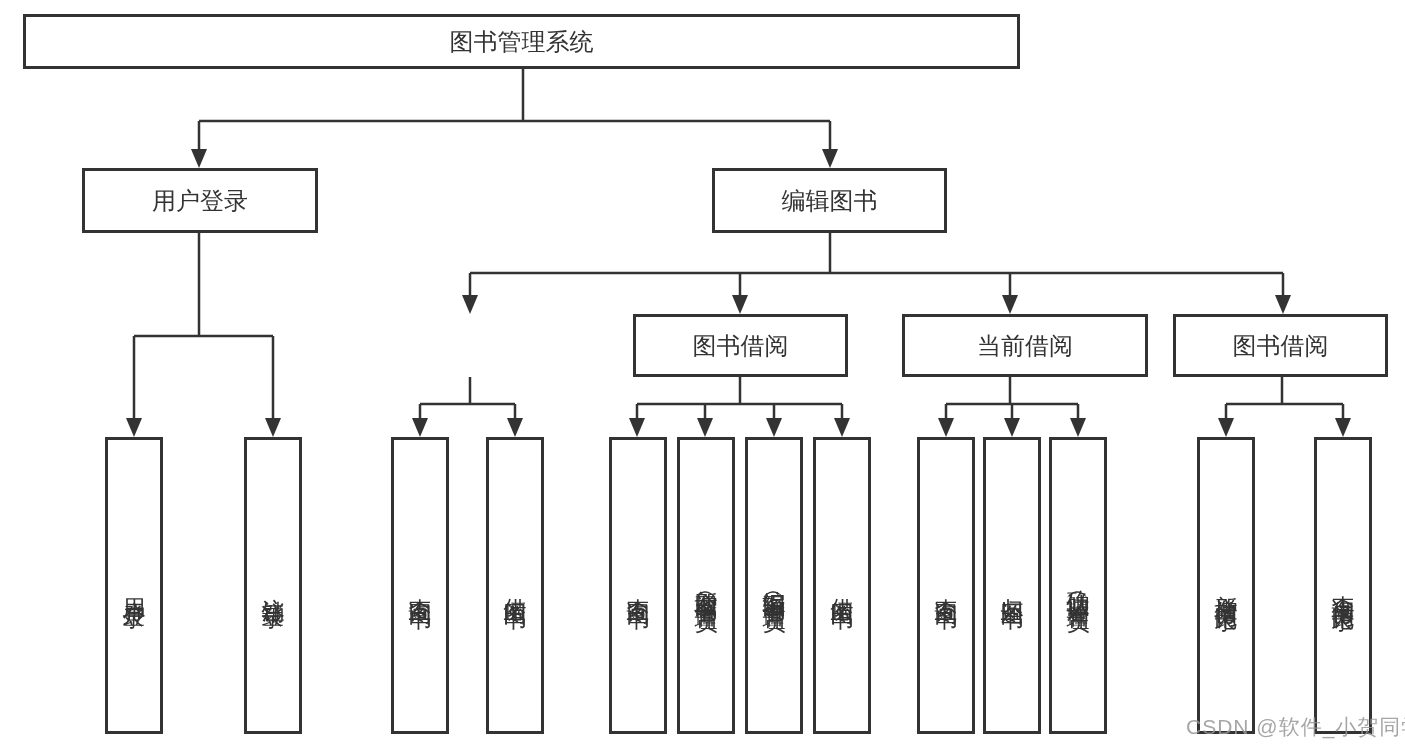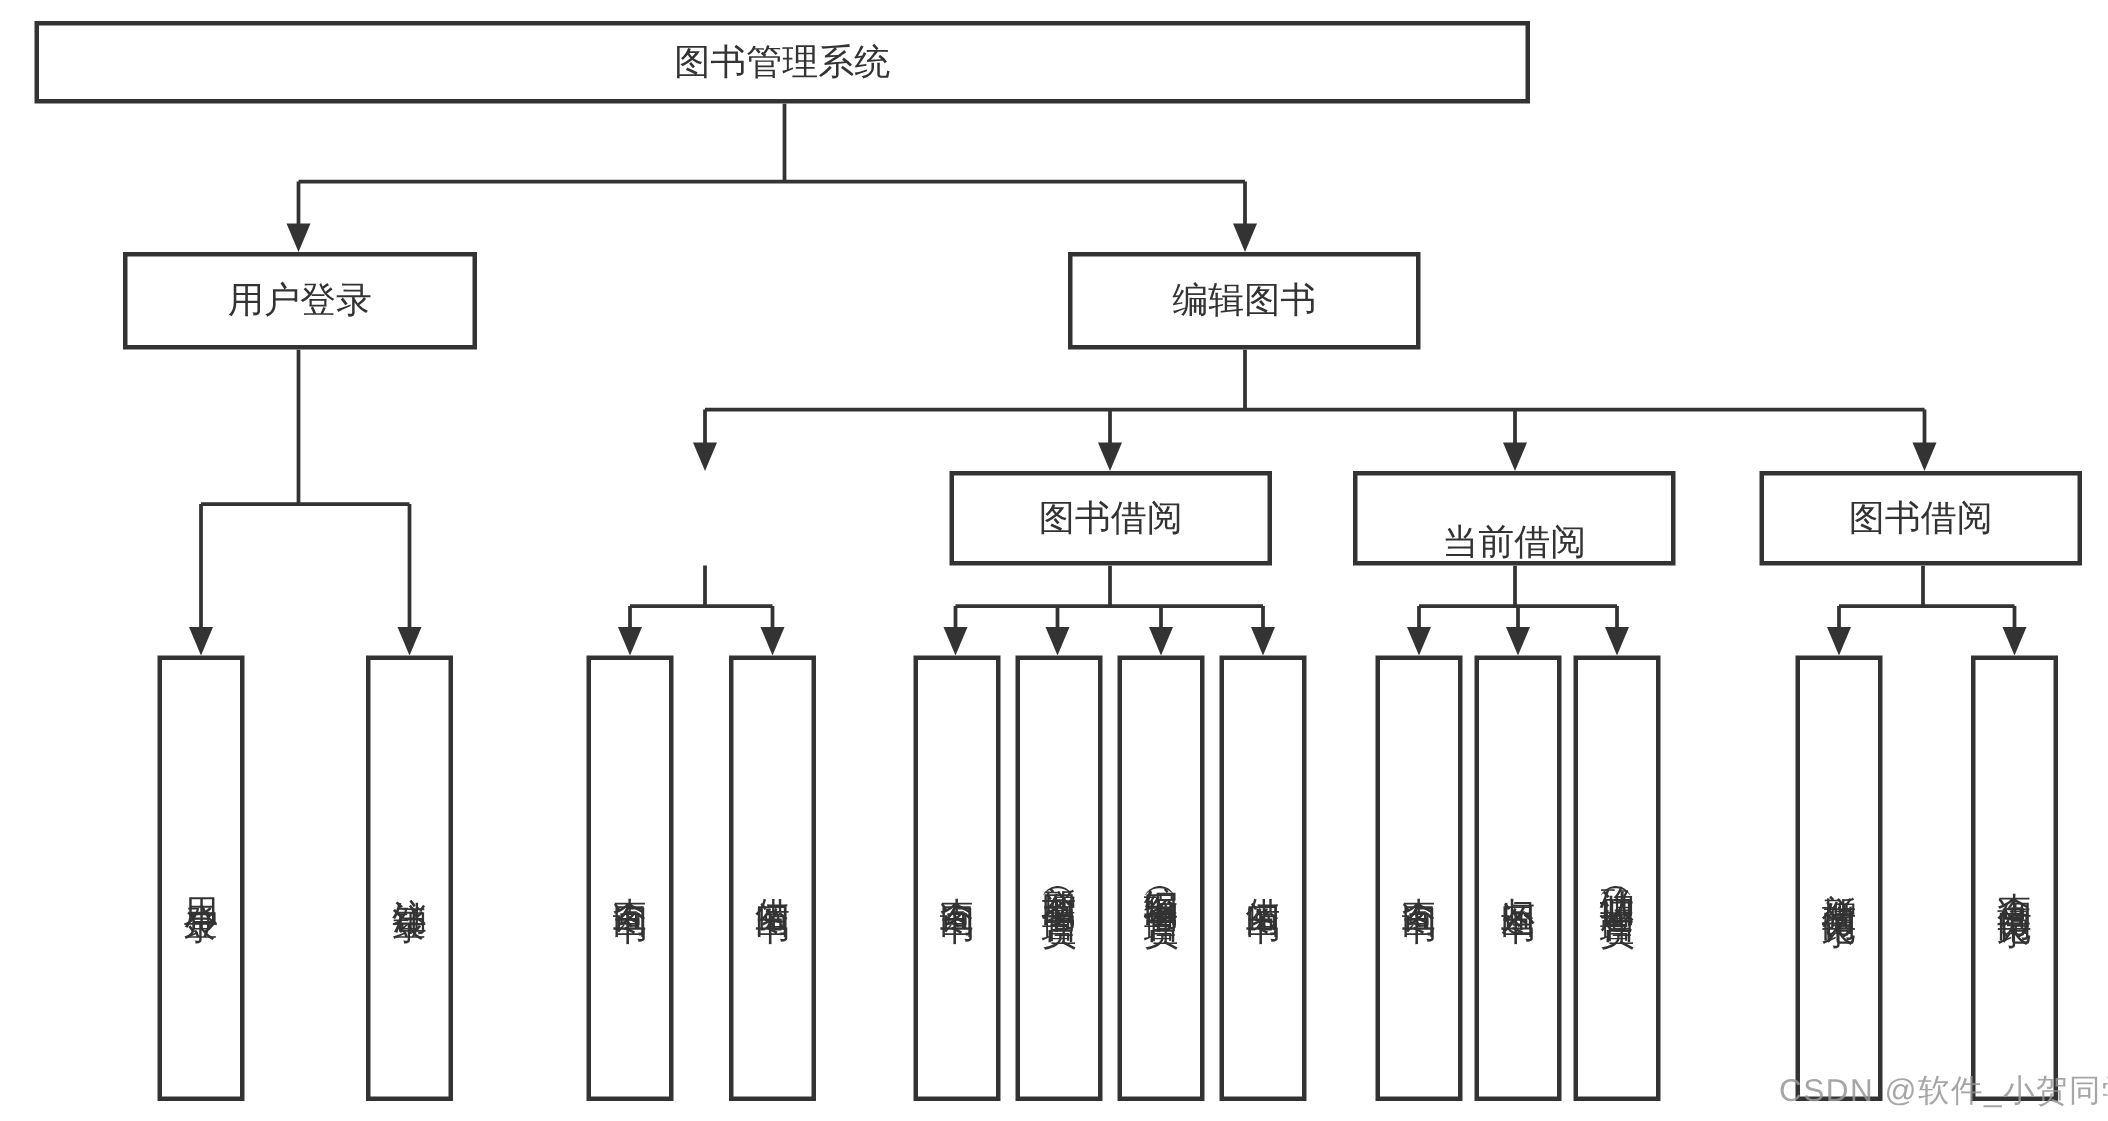--- a/index.html
+++ b/index.html
@@ -106,21 +106,21 @@
   <div class="box" style="left:82px; top:168px; width:236px; height:65px;">
     <span>用户登录</span>
   </div>
   <div class="box" style="left:712px; top:168px; width:235px; height:65px;">
     <span>编辑图书</span>
   </div>
 
   <div class="box" style="left:633px; top:314px; width:215px; height:63px;">
     <span>图书借阅</span>
   </div>
-  <div class="box" style="left:902px; top:314px; width:215px; height:63px;align-items:flex-end;">
+  <div class="box" style="left:902px; top:314px; width:246px; height:63px;">
     <span>当前借阅</span>
   </div>
   <div class="box" style="left:1173px; top:314px; width:215px; height:63px;">
     <span>图书借阅</span>
   </div>
 
   <div class="box leaf" style="left:105px; top:437px; width:58px; height:297px;">
     <span>用户登录</span>
   </div>
   <div class="box leaf" style="left:244px; top:437px; width:58px; height:297px;">

